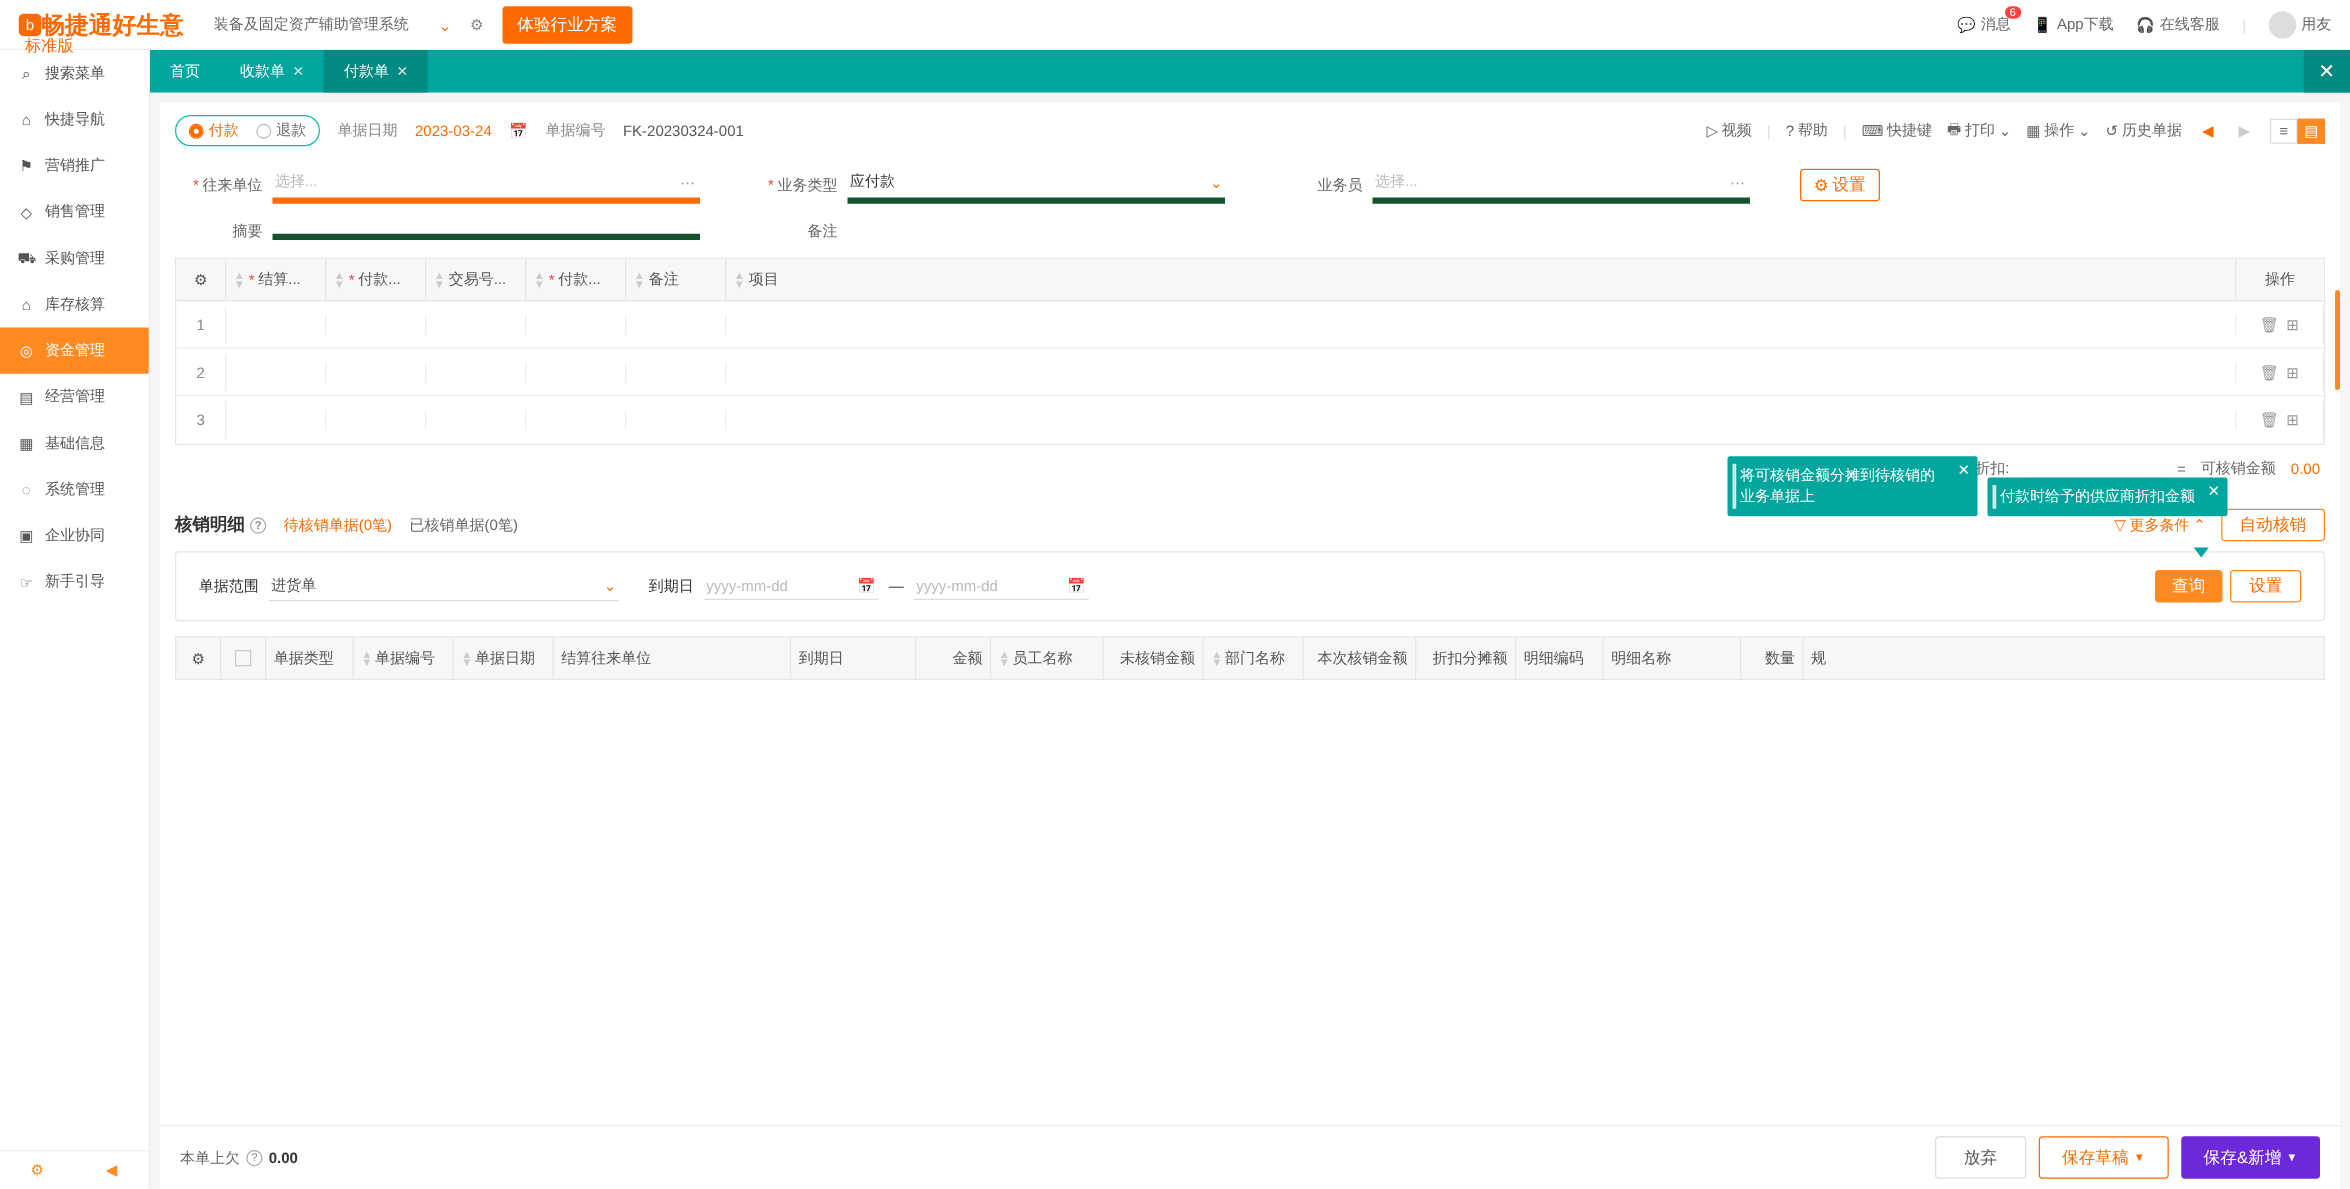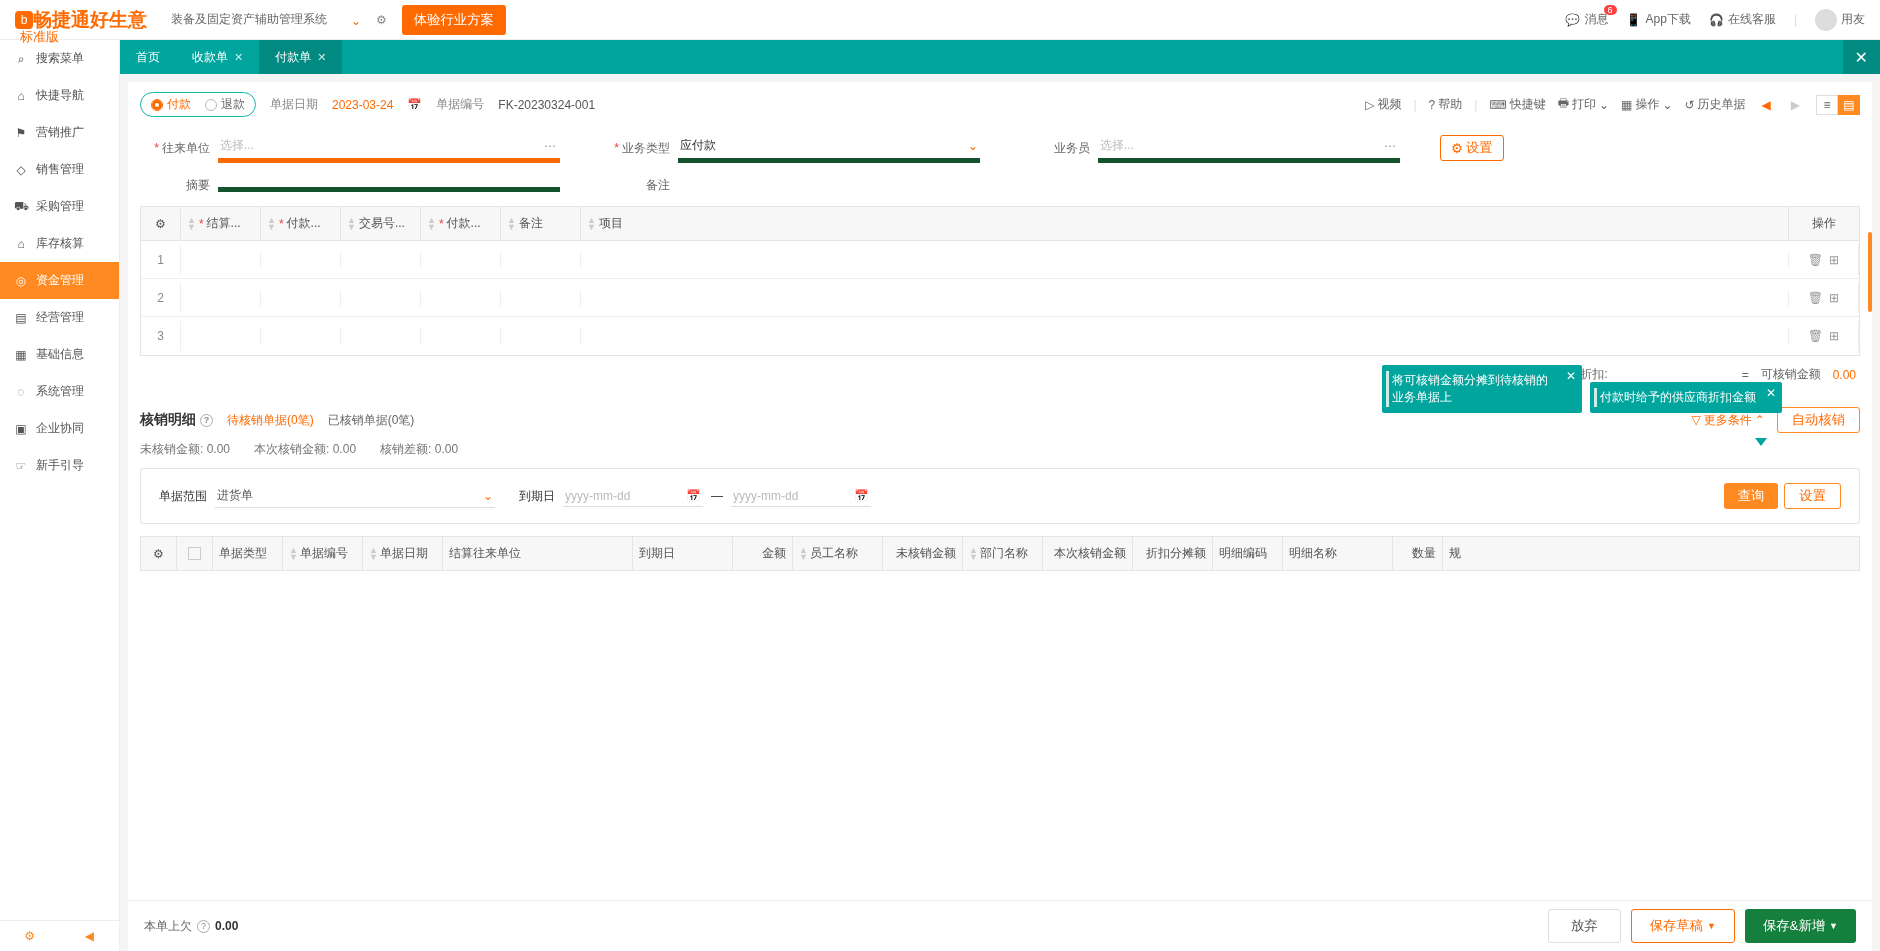--- a/index.html
+++ b/index.html
@@ -136,21 +136,21 @@
 .dth-chk { width: 36px; justify-content: center; }
 .chk { width: 13px; height: 13px; border: 1px solid #ccc; }
 
 
 .footer { background: #fff; border-top: 1px solid #eee; padding: 8px 16px; display: flex; align-items: center; gap: 10px; margin: 0 8px; }
 .footer-left { color: #666; display: flex; align-items: center; gap: 5px; }
 .footer-left .bold { font-weight: bold; color: #333; }
 .footer-right { margin-left: auto; display: flex; gap: 10px; }
 .btn-ghost { background: #fff; border: 1px solid #ddd; padding: 7px 22px; border-radius: 3px; cursor: pointer; color: #555; }
 .btn-outline-or { border: 1px solid #ff6a00; color: #ff6a00; background: #fff; padding: 7px 18px; border-radius: 3px; cursor: pointer; display: flex; align-items: center; gap: 4px; }
-.btn-solid-or { background: #15803d; color: #fff; border: none; padding: 7px 18px; border-radius: 3px; cursor: pointer; display: flex; align-items: center; gap: 4px; }
+.btn-solid-or { background: #6d28d9; color: #fff; border: none; padding: 7px 18px; border-radius: 3px; cursor: pointer; display: flex; align-items: center; gap: 4px; }
 .dd-arrow { font-size: 9px; }
 
 .scroll-indicator { position: absolute; right: 0; top: 150px; width: 4px; height: 80px; background: #ff8a22; border-radius: 2px; }
 </style>
 </head>
 <body>
 
 <div class="topbar">
   <span class="logo-icon">b</span>
   <span class="logo">畅捷通好生意</span>
@@ -464,25 +464,20 @@
         <span class="sub-tab">已核销单据(0笔)</span>
         <div class="detail-actions">
           <span class="filter-link">
               <span>▽</span>
               <span>更多条件</span>
               <span>⌃</span>
             </span>
           <button class="btn-outline-sm">自动核销</button>
         </div>
       </div>
-      <div class="detail-stats">
-        <span>未核销金额: 0.00</span>
-        <span>本次核销金额: 0.00</span>
-        <span>核销差额: 0.00</span>
-      </div>
 
       <div class="filter-box">
         <div class="filter-field">
           <span>单据范围</span>
           <div class="f-input">
               <span>进货单</span>
               <span class="chev">⌄</span>
             </div>
         </div>
         <div class="filter-field">

